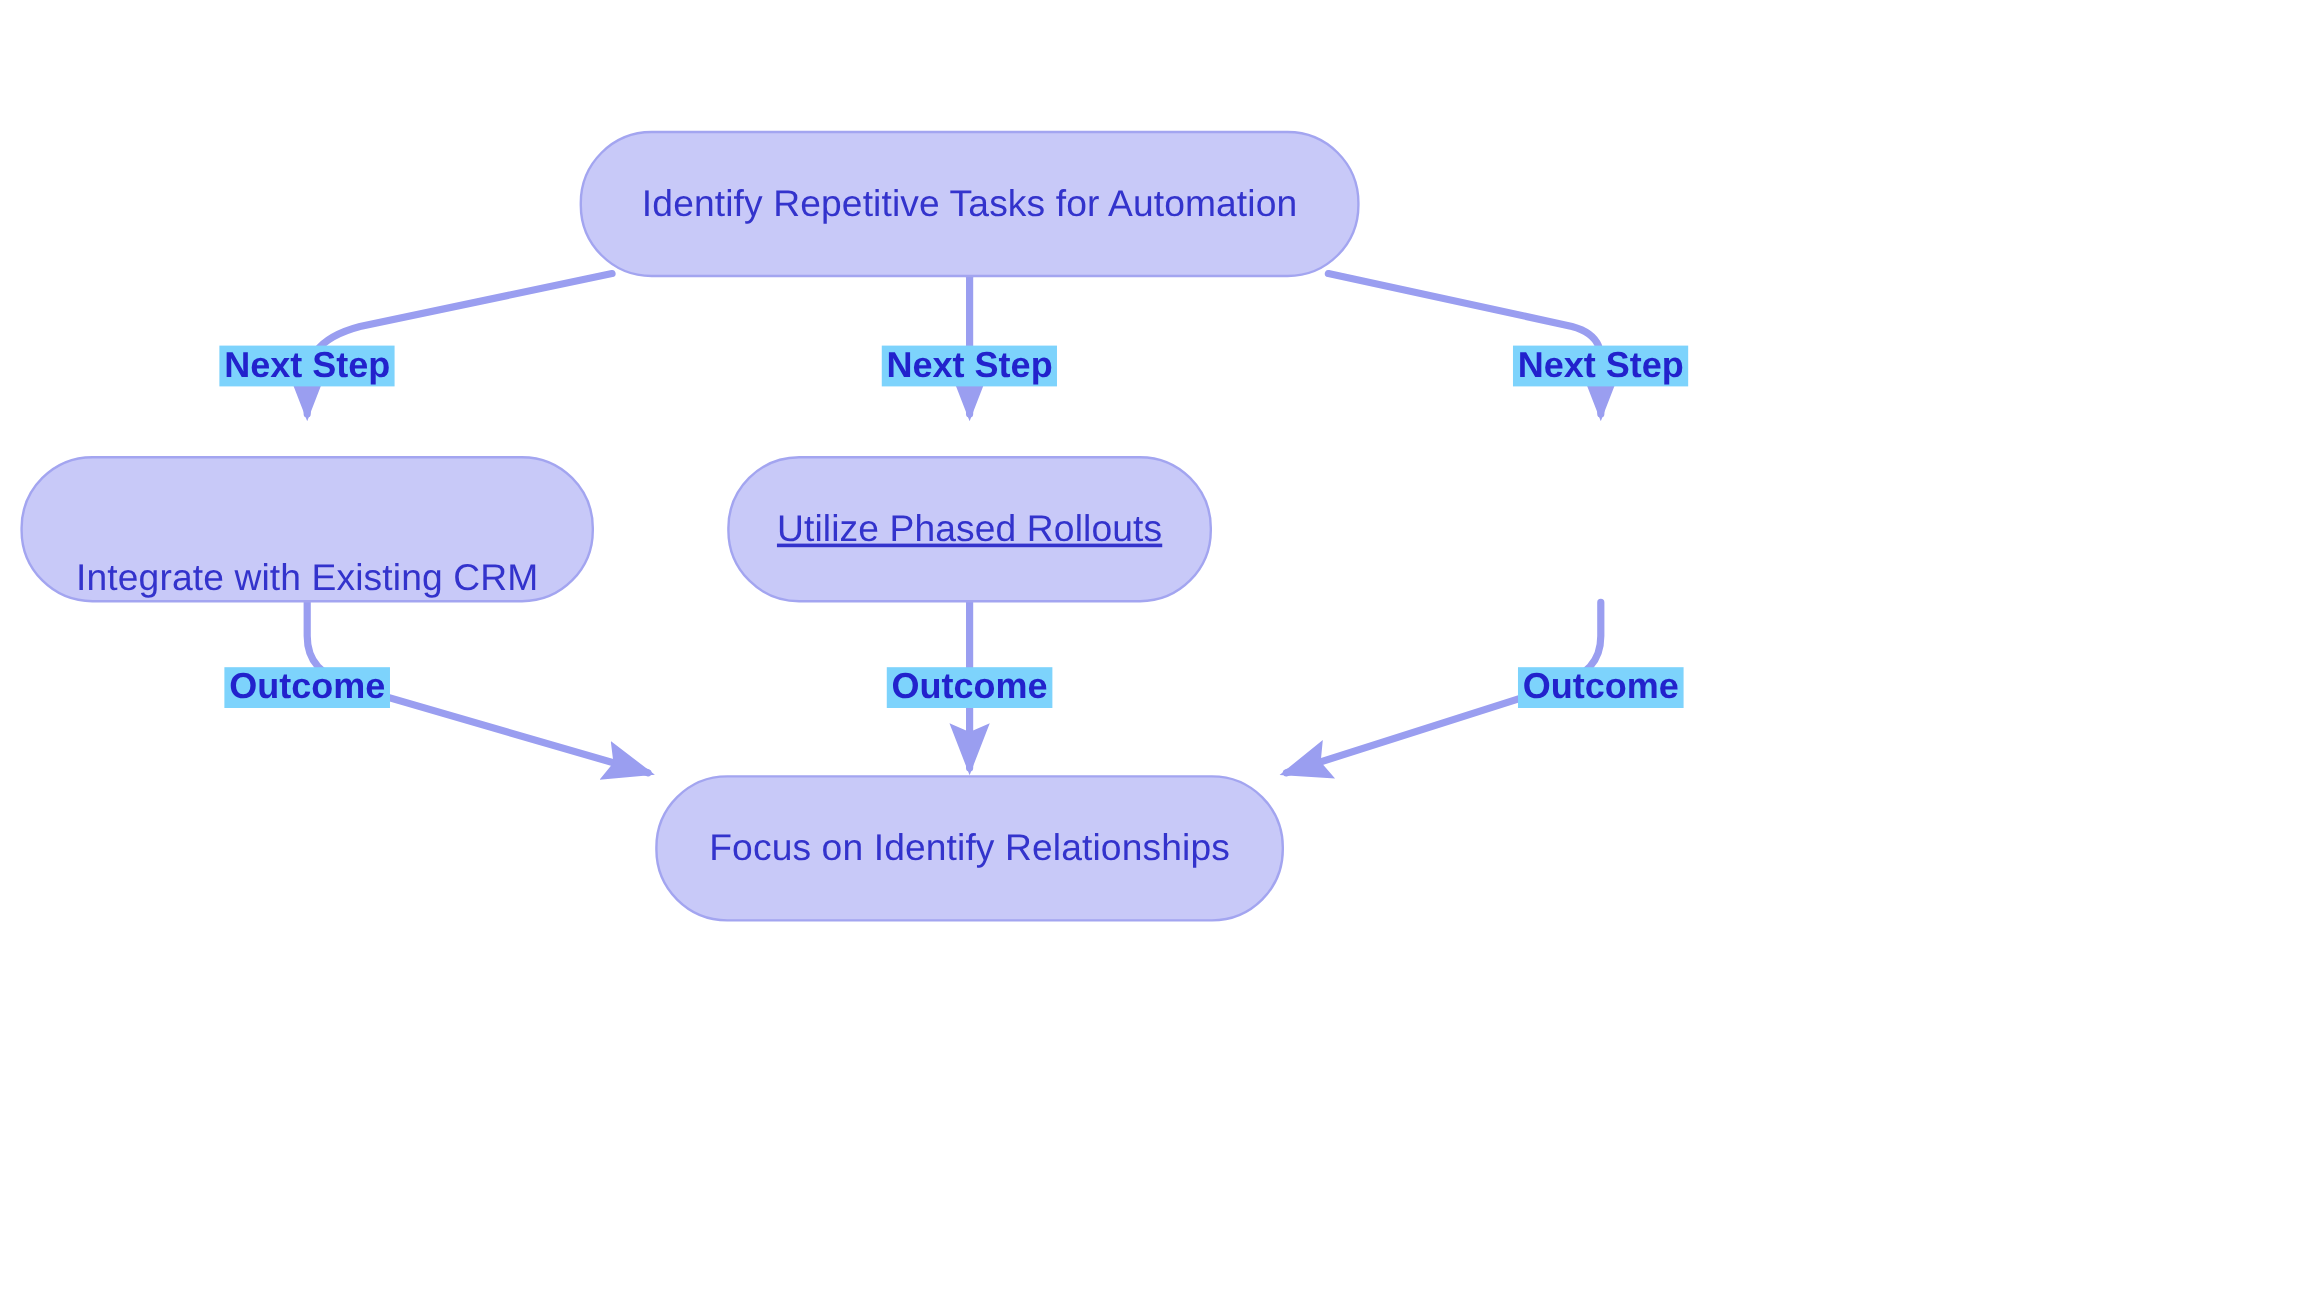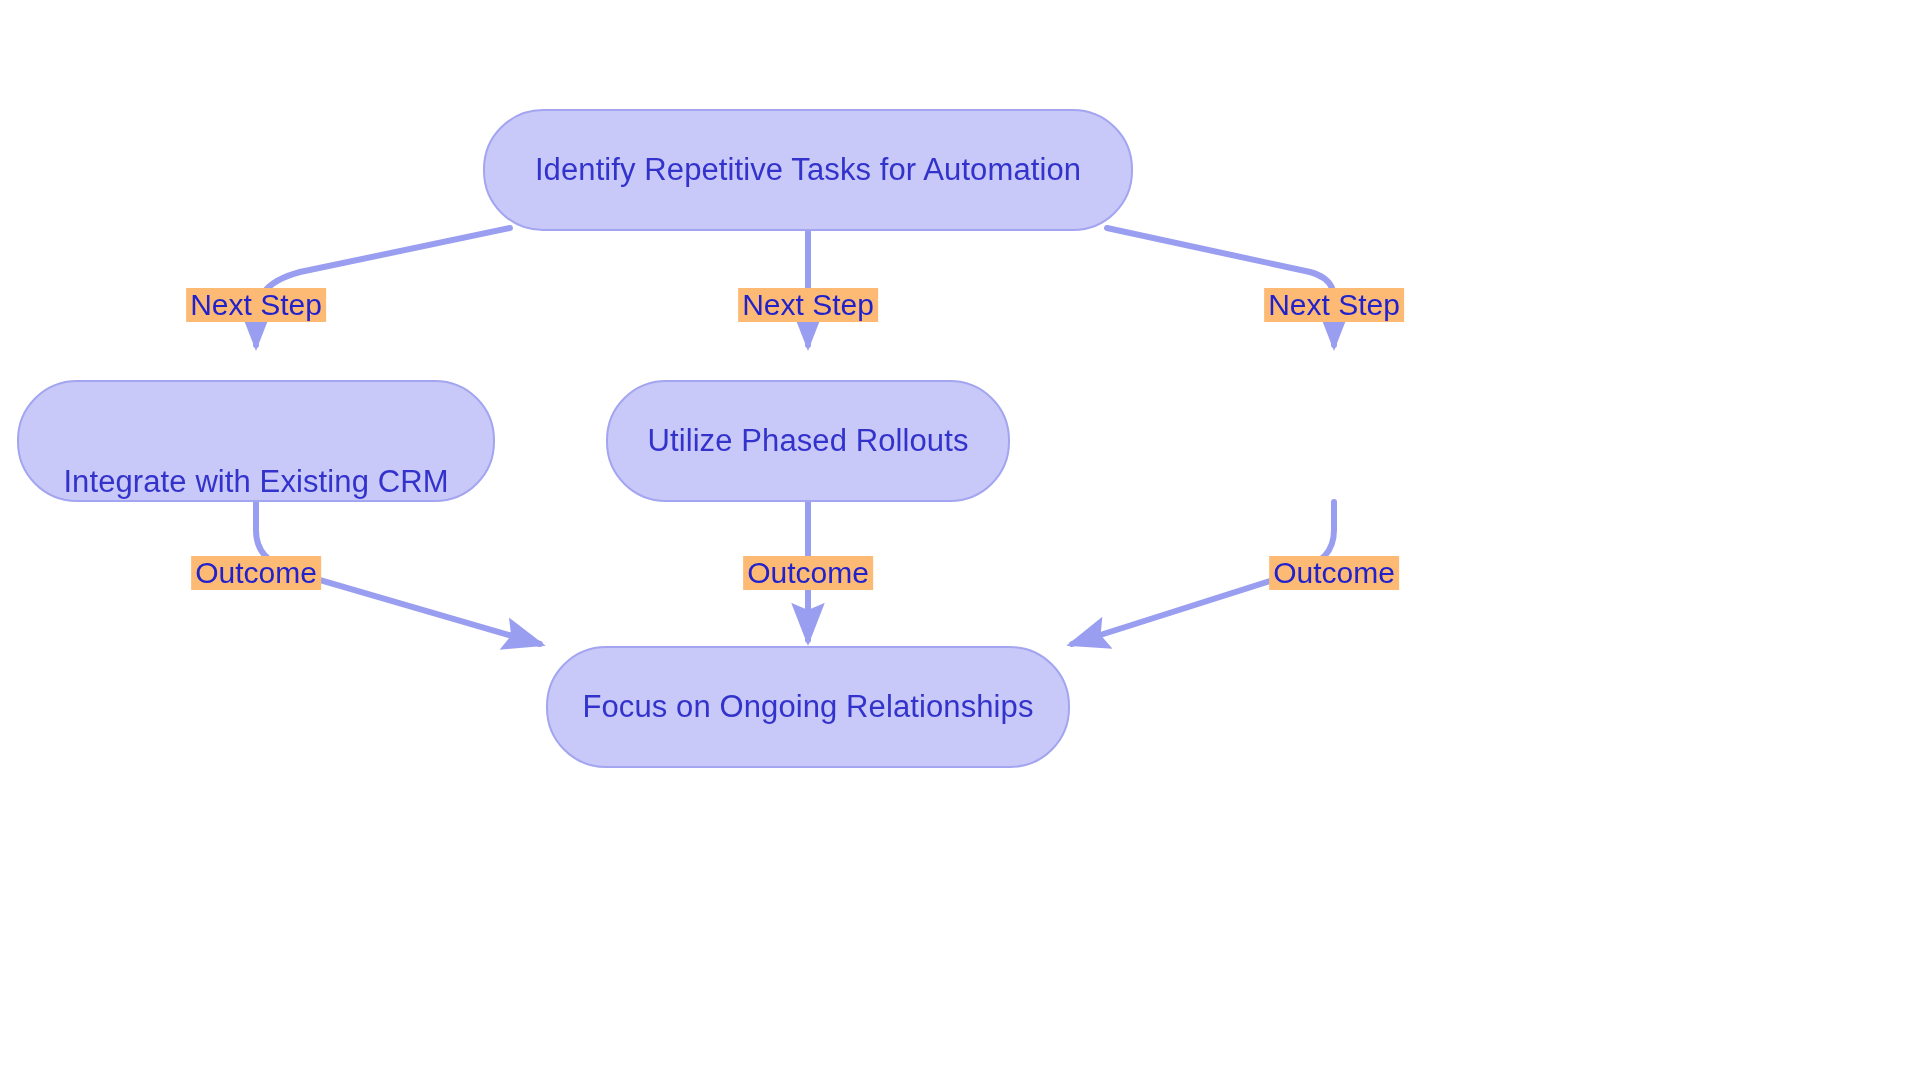--- a/index.html
+++ b/index.html
@@ -37,23 +37,23 @@
     font-weight: 400;
     letter-spacing: 0.1px;
     line-height: 1.2;
     white-space: nowrap;
     z-index: 2;
   }
   .edge-label {
     position: absolute;
     color: #2222cc;
     font-size: 30px;
-    font-weight: 400;
+    font-weight: 700;
     white-space: nowrap;
-    background: #fdba74;
+    background: #7dd3fc;
     padding: 0 4px;
     z-index: 3;
     transform: translate(-50%, -50%);
     text-align: right;
   }
 </style>
 </head>
 <body>
 
 <div id="canvas">
@@ -79,27 +79,27 @@
   </svg>
 
   <div class="node" style="left:483px; top:109px; width:650px; height:122px;">
     <span>Identify Repetitive Tasks for Automation</span>
   </div>
 
   <div class="node" style="left:17px; top:380px; width:478px; height:122px;align-items:flex-end;">
     <span>Integrate with Existing CRM</span>
   </div>
 
-  <div class="node" style="left:606px; top:380px; width:404px; height:122px;">
+  <div class="node" style="left:606px; top:380px; width:404px; height:122px;text-decoration:underline;">
     <span>Utilize Phased Rollouts</span>
   </div>
 
 
   <div class="node" style="left:546px; top:646px; width:524px; height:122px;">
-    <span>Focus on Ongoing Relationships</span>
+    <span>Focus on Identify Relationships</span>
   </div>
 
   <div class="edge-label" style="left:256px; top:305px;">Next Step</div>
 
   <div class="edge-label" style="left:808px; top:305px;">Next Step</div>
 
   <div class="edge-label" style="left:1334px; top:305px;">Next Step</div>
 
   <div class="edge-label" style="left:256px; top:573px;">Outcome</div>
 

